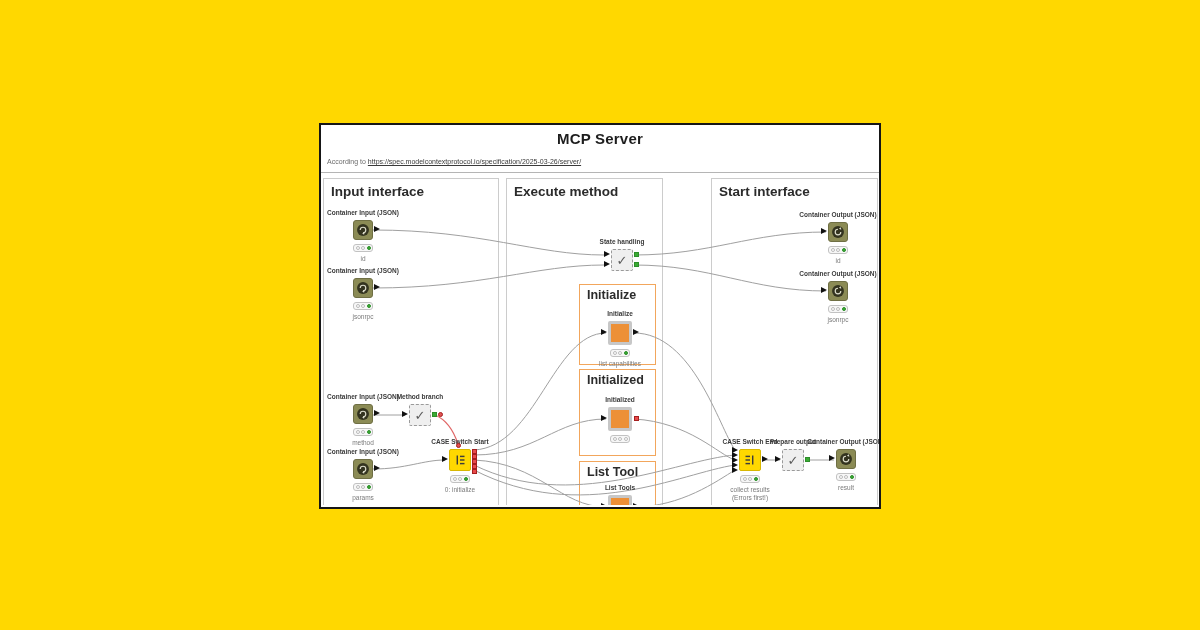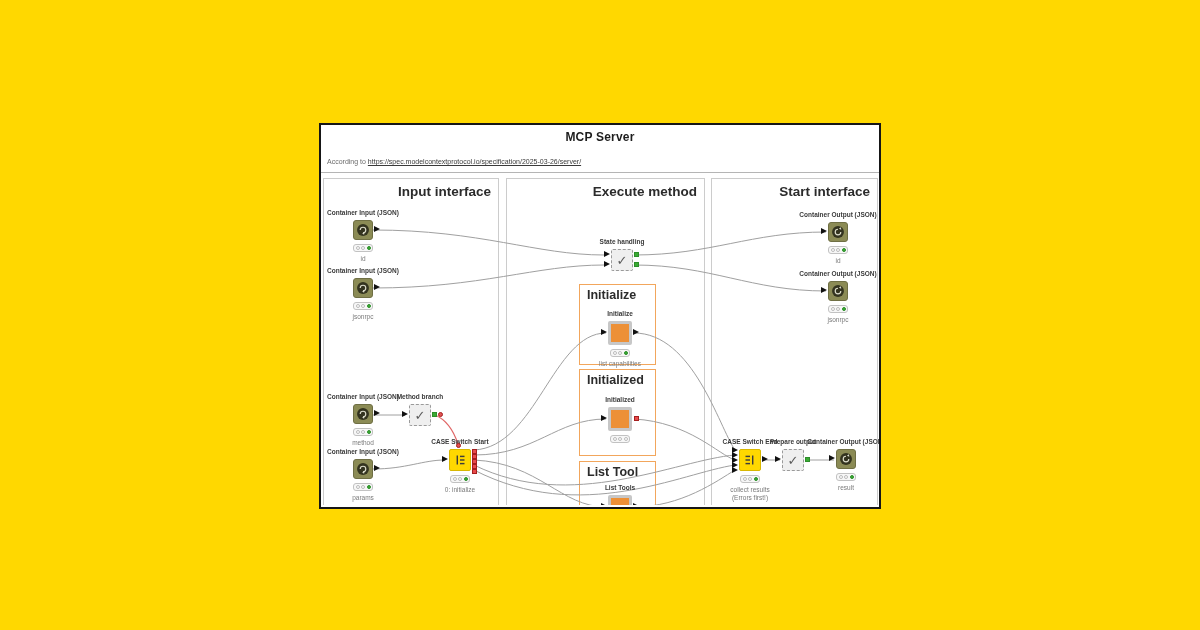--- a/index.html
+++ b/index.html
@@ -9,28 +9,28 @@
     font-family:"Liberation Sans","DejaVu Sans",sans-serif;
     position:relative;
   }
   .panel{
     position:absolute;left:319px;top:123px;width:562px;height:386px;
     background:#ffffff;border:2px solid #161616;box-sizing:border-box;
   }
   .canvas{position:relative;width:558px;height:380px;overflow:hidden;}
   .wf-title{
     position:absolute;top:5px;left:0;width:100%;text-align:center;
-    font-size:12px;font-weight:bold;color:#1d1d1d;letter-spacing:.2px;z-index:5;
+    font-size:15px;font-weight:bold;color:#1d1d1d;letter-spacing:.2px;z-index:5;
   }
   .subtitle{position:absolute;top:33px;left:6px;font-size:7px;color:#6b6b6b;z-index:5;white-space:nowrap;}
   .subtitle .link{color:#3a3a3a;text-decoration:underline;cursor:pointer;}
   .head-rule{position:absolute;top:47px;left:0;width:100%;border-top:1px solid #b5b5b5;z-index:1;}
   .col{
     position:absolute;top:53px;height:400px;border:1px solid #cccccc;background:transparent;
-    box-sizing:border-box;z-index:1;text-align:right;
+    box-sizing:border-box;z-index:1;
   }
   .col-h{font-size:13.5px;font-weight:bold;color:#2b2b2b;padding:5px 7px;white-space:nowrap;}
   .ann{
     position:absolute;border:1.5px solid #F2A65C;background:transparent;
     box-sizing:border-box;z-index:2;
   }
   .ann-title{font-size:12.5px;font-weight:bold;color:#2b2b2b;padding:3px 7px;white-space:nowrap;}
   svg.wires{position:absolute;left:0;top:0;z-index:3;pointer-events:none;}
   .node{
     position:absolute;width:110px;display:flex;flex-direction:column;align-items:center;z-index:4;
@@ -66,21 +66,21 @@
 <div class="panel">
  <div class="canvas">
 
   <div class="wf-title">MCP Server</div>
   <div class="subtitle"><span>According to </span><span class="link">https://spec.modelcontextprotocol.io/specification/2025-03-26/server/</span></div>
   <div class="head-rule"></div>
 
   <div class="col" style="left:2px;width:176px;">
     <div class="col-h">Input interface</div>
   </div>
-  <div class="col" style="left:185px;width:199px;">
+  <div class="col" style="left:185px;width:157px;">
     <div class="col-h">Execute method</div>
   </div>
   <div class="col" style="left:390px;width:167px;">
     <div class="col-h">Start interface</div>
   </div>
 
   <div class="ann" style="left:258px;top:159px;width:77px;height:81px;">
     <div class="ann-title">Initialize</div>
   </div>
   <div class="ann" style="left:258px;top:244px;width:77px;height:87px;">

